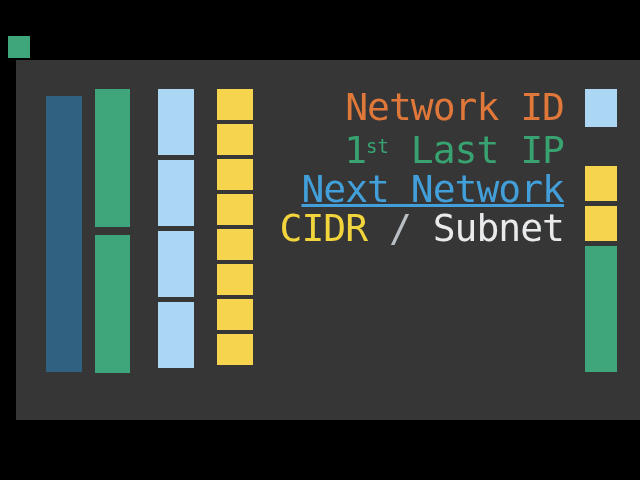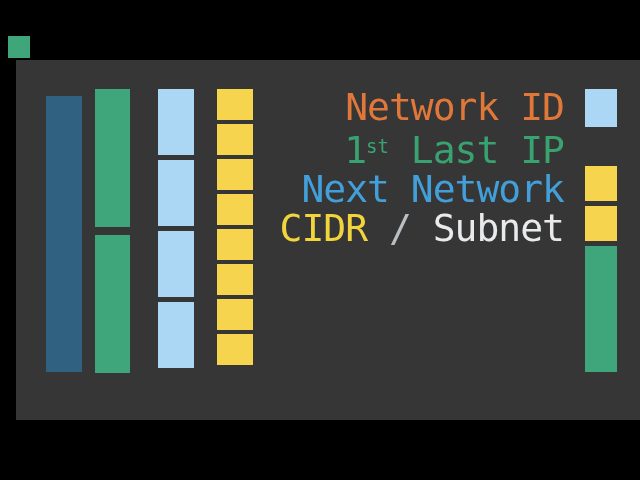--- a/index.html
+++ b/index.html
@@ -47,21 +47,21 @@
     text-align: right;
     font-size: 38px;
     line-height: 39px;
     letter-spacing: -1px;
   }
   .labels .line {
     white-space: pre;
   }
   .t-orange { color: var(--orange, #e0783a); }
   .t-green  { color: var(--text-green, #38a371); }
-  .t-blue   { color: var(--text-blue, #429fd9); }
+  .t-blue   { color: var(--text-blue, #429fd9); text-decoration: underline; }
   .t-yellow { color: var(--text-yellow, #f2d53c); }
   .t-gray   { color: var(--text-gray, #b9bfc4); }
   .t-white  { color: var(--text-white, #e8eaec); }
   .sup {
     font-size: 0.5em;
     vertical-align: 0.55em;
     letter-spacing: 0;
     margin-top: 45px;
   }
 </style>

